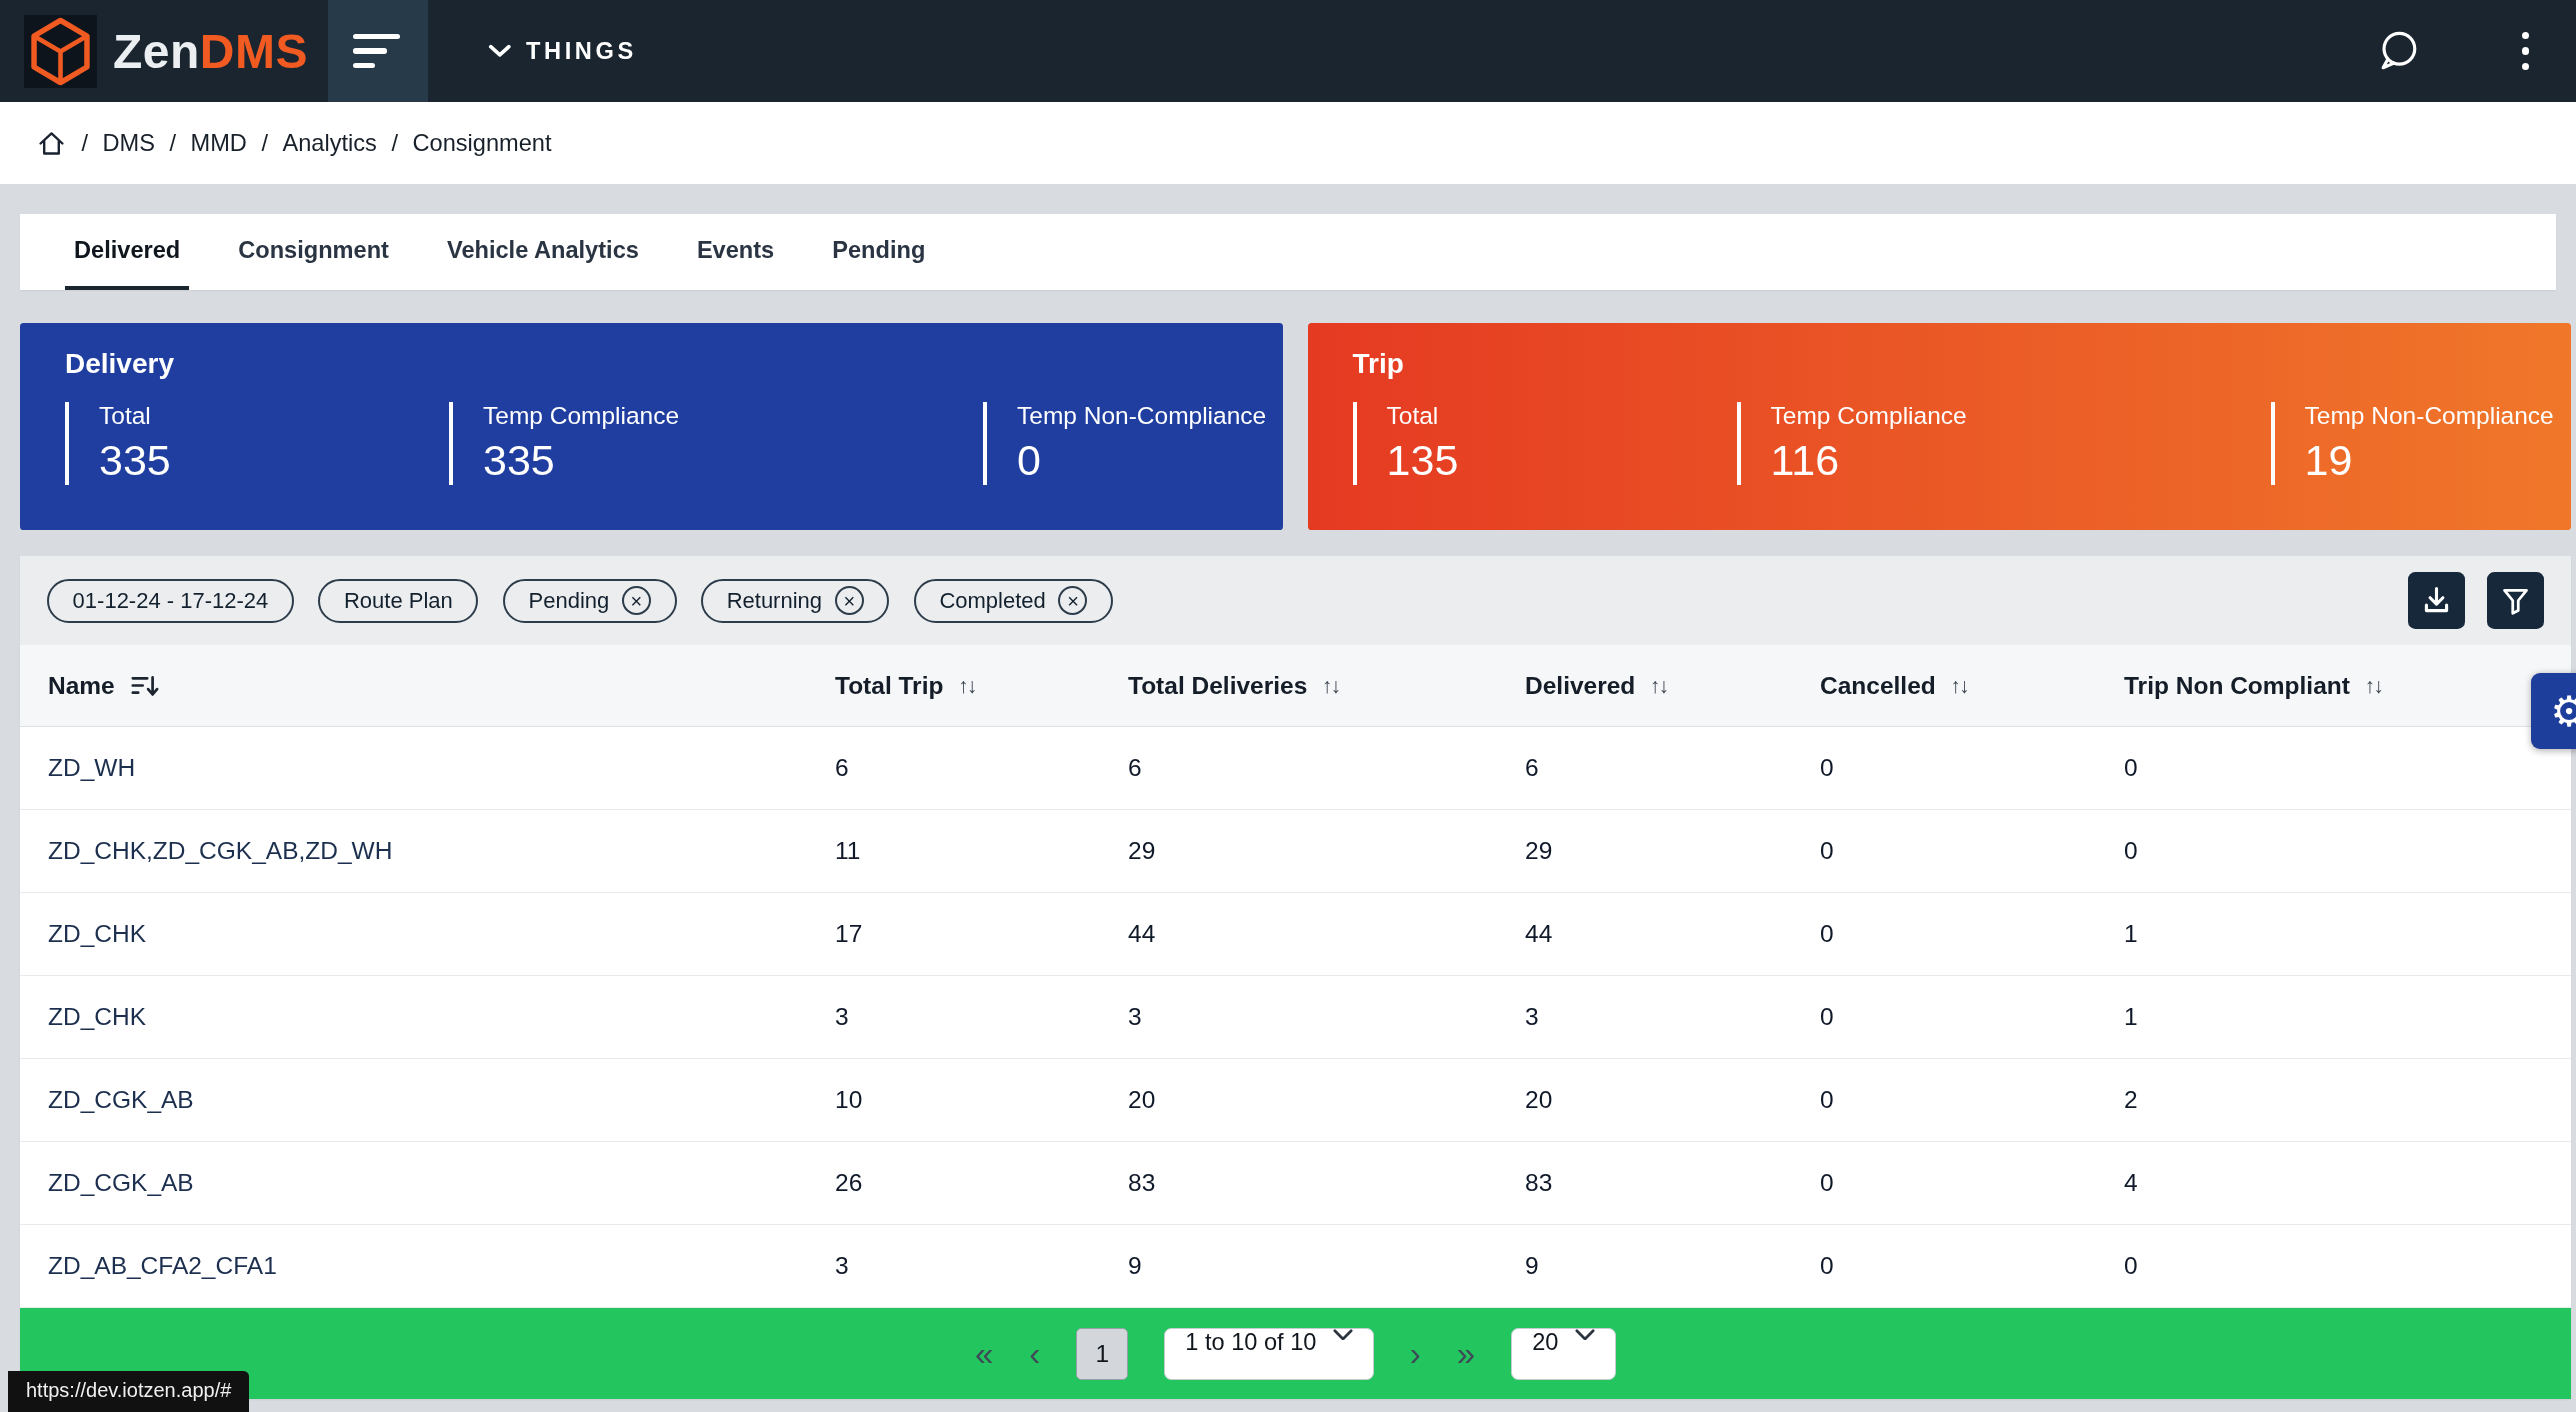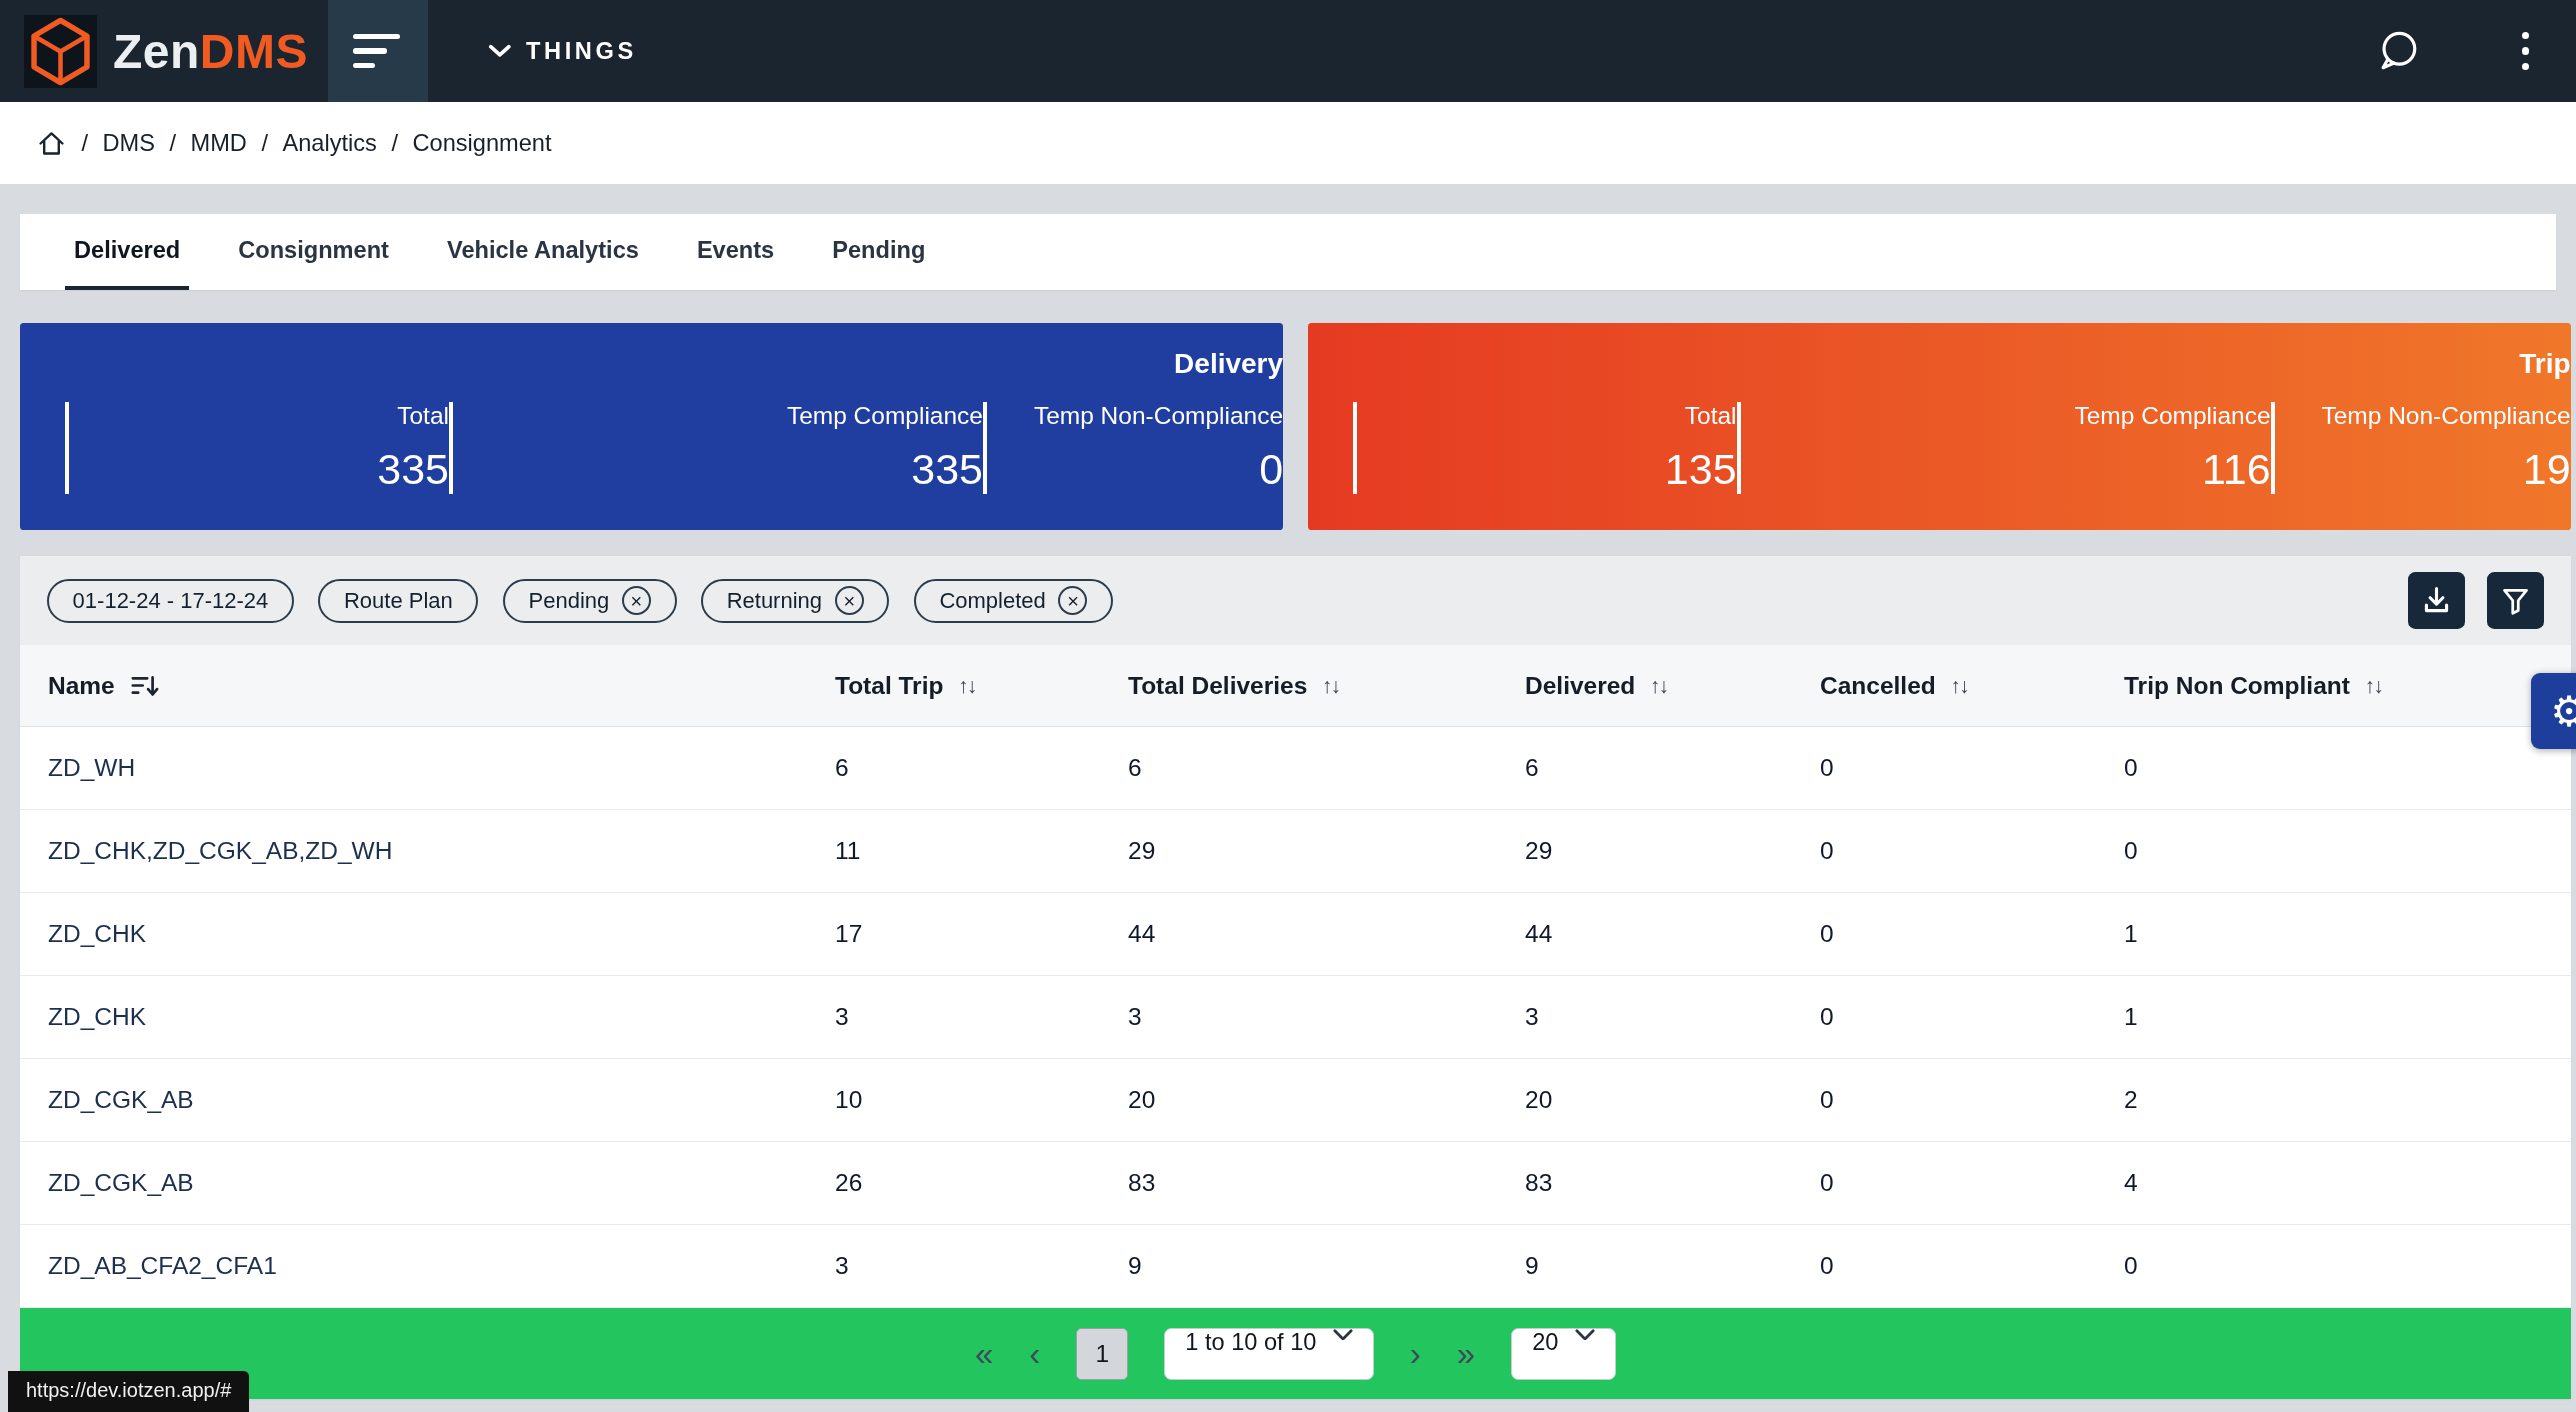--- a/index.html
+++ b/index.html
@@ -37,30 +37,30 @@
   .crumb-current { cursor: default; }
 
   
   .tabbar { margin: 30px 20px 0; background: #fff; height: 76px; display: flex;
     align-items: stretch; padding: 0 25px; box-shadow: 0 0.9px 1.8px rgba(0,0,0,.06); }
   .tab { display: flex; align-items: center; padding: 0 9px; margin: 0 20px;
     font-size: 23.6px; font-weight: 700; color: #2a3442; border-bottom: 4.5px solid transparent; cursor: pointer; white-space: nowrap; }
   .tab.active { color: #0f161e; border-bottom-color: #1b2530; }
 
   
-  .cards { display: flex; gap: 24.5px; margin: 33px 5.4px 0 20px; text-align: right; }
+  .cards { display: flex; gap: 24.5px; margin: 33px 5.4px 0 20px; }
   .card { flex: 1; height: 207px; border-radius: 3.6px; color: #fff; padding: 25px 0 0 45px; }
   .card-delivery { background: #1f3e9f; }
   .card-trip { background: linear-gradient(90deg, #e53a22, #f0772a); }
   .card-title { font-size: 28px; font-weight: 700; }
   .card-stats { display: flex; margin-top: 22px; }
   .stat { border-left: 4.5px solid #fff; padding-left: 30px; }
   .stat-1 { width: 384px; } .stat-2 { width: 534px; } .stat-3 { flex: 1; }
   .stat-label { font-size: 24.5px; }
-  .stat-value { font-size: 43px; margin-top: 15px; font-weight: 400; }
+  .stat-value { font-size: 43px; margin-top: 6px; font-weight: 400; }
 
   
   .panel { margin: 26px 5.4px 0 20px; background: #22c55e; box-shadow: 0 0.9px 1.8px rgba(0,0,0,.06); }
   .filterbar { background: #ebedee; height: 89px; display: flex; align-items: center; padding: 0 27px; }
   .chips { display: flex; align-items: center; gap: 24.5px; }
   .chip { display: inline-flex; align-items: center; gap: 12.7px; height: 44px; padding: 0 23.6px;
     border: 2.3px solid #2d3c4b; border-radius: 23.6px; font-size: 22px; color: #13202e;
     background: transparent; cursor: pointer; white-space: nowrap; }
   .chip-x { width: 29px; height: 29px; border: 2.3px solid #2d3c4b; border-radius: 50%;
     display: flex; align-items: center; justify-content: center; font-size: 20px; line-height: 1; cursor: pointer; }

